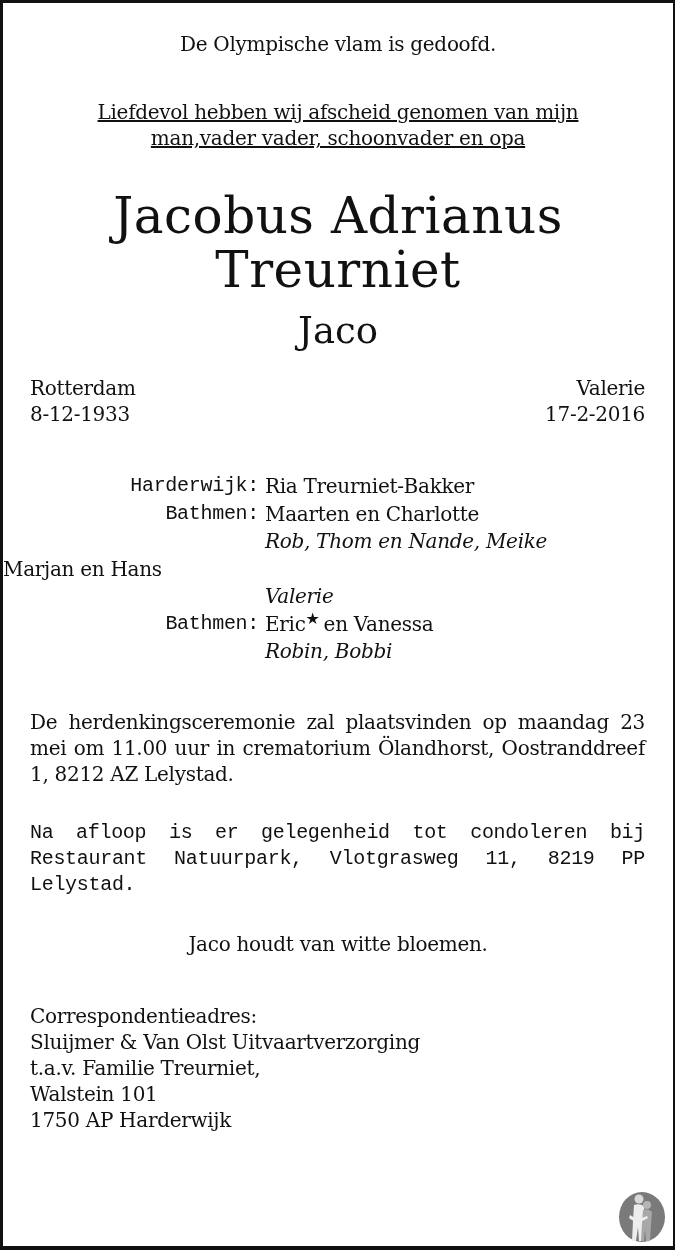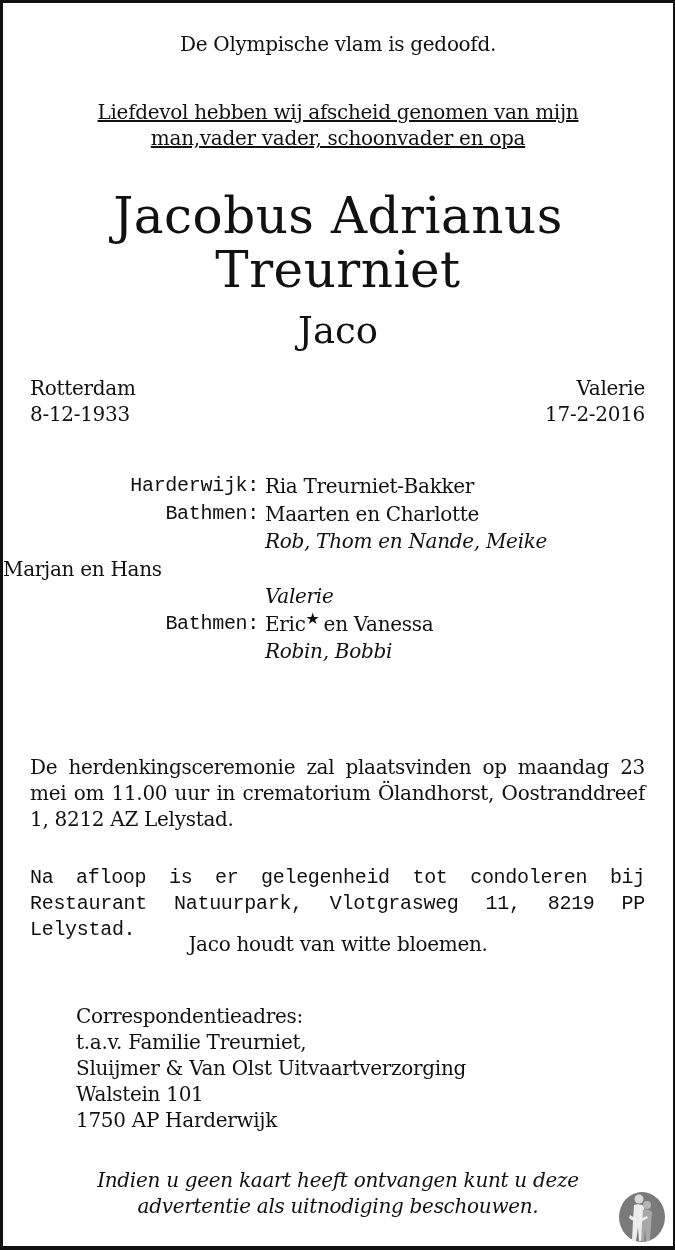--- a/index.html
+++ b/index.html
@@ -24,25 +24,25 @@
   .name { top: 186px; font-size: 50px; line-height: 54px; letter-spacing: 0.5px; }
   .nick { top: 306px; font-size: 37px; line-height: 44px; }
   .place-left { left: 27px; top: 372px; }
   .place-right { right: 28px; top: 372px; text-align: right; }
   .family { left: 0; top: 470px; width: 675px; }
   .fam-row { display: flex; height: 27.5px; }
   .fam-city { width: 262px; text-align: right; padding-right: 6px; box-sizing: border-box; font-family: Liberation Mono, monospace; }
   .fam-names { flex: 1; }
   .italic { font-style: italic; }
   .star { font-size: 16px; position: relative; top: -7px; margin-right: 4px; }
-  .para { left: 27px; right: 28px; text-align: justify; margin-top: 45px; }
+  .para { left: 27px; right: 28px; text-align: justify; }
   .para1 { top: 706px; }
   .para2 { top: 817px; font-family: Liberation Mono, monospace; }
   .flowers { top: 928px; }
-  .corr { left: 27px; top: 1000px; margin-left: 46px; }
+  .corr { left: 27px; top: 1000px; }
   .footer { top: 1164px; font-style: italic; }
   .logo { left: 614px; top: 1188px; width: 50px; height: 52px; }
 </style>
 </head>
 <body>
 
 <div class="card">
 
   <p class="abs center t20 intro">De Olympische vlam is gedoofd.</p>
 
@@ -101,30 +101,26 @@
   </div>
 
   <p class="abs t20 para para1">De herdenkingsceremonie zal plaatsvinden op maandag 23 mei om 11.00 uur in crematorium Ölandhorst, Oostranddreef 1, 8212 AZ Lelystad.</p>
 
   <p class="abs t20 para para2">Na afloop is er gelegenheid tot condoleren bij Restaurant Natuurpark, Vlotgrasweg 11, 8219 PP Lelystad.</p>
 
   <p class="abs center t20 flowers">Jaco houdt van witte bloemen.</p>
 
   <div class="abs t20 corr">
     <div>Correspondentieadres:</div>
+    <div>Sluijmer &amp; Van Olst Uitvaartverzorging</div>
     <div>t.a.v. Familie Treurniet,</div>
-    <div>Sluijmer &amp; Van Olst Uitvaartverzorging</div>
     <div>Walstein 101</div>
     <div>1750 AP Harderwijk</div>
   </div>
 
-  <div class="abs center t20 footer">
-    <div>Indien u geen kaart heeft ontvangen kunt u deze</div>
-    <div>advertentie als uitnodiging beschouwen.</div>
-  </div>
 
   <div class="abs logo">
     <svg width="50" height="52" viewBox="0 0 50 52">
       <ellipse cx="25" cy="26" rx="23" ry="25" fill="#7a7a7a"></ellipse>
       <circle cx="22" cy="8" r="4.5" fill="#d9d9d9"></circle>
       <path d="M17 14 Q22 12 27 15 L28 30 L26 50 L22 50 L21 36 L19 50 L15 50 L16 30 Z" fill="#ededed"></path>
       <circle cx="30" cy="14" r="4" fill="#b5b5b5"></circle>
       <path d="M26 19 Q31 17 35 21 L34 34 L33 50 L29 50 L28 38 L27 50 L24 50 L25 32 Z" fill="#a8a8a8"></path>
       <path d="M13 24 Q20 30 30 25 L31 27 Q20 34 12 27 Z" fill="#ededed"></path>
     </svg>

